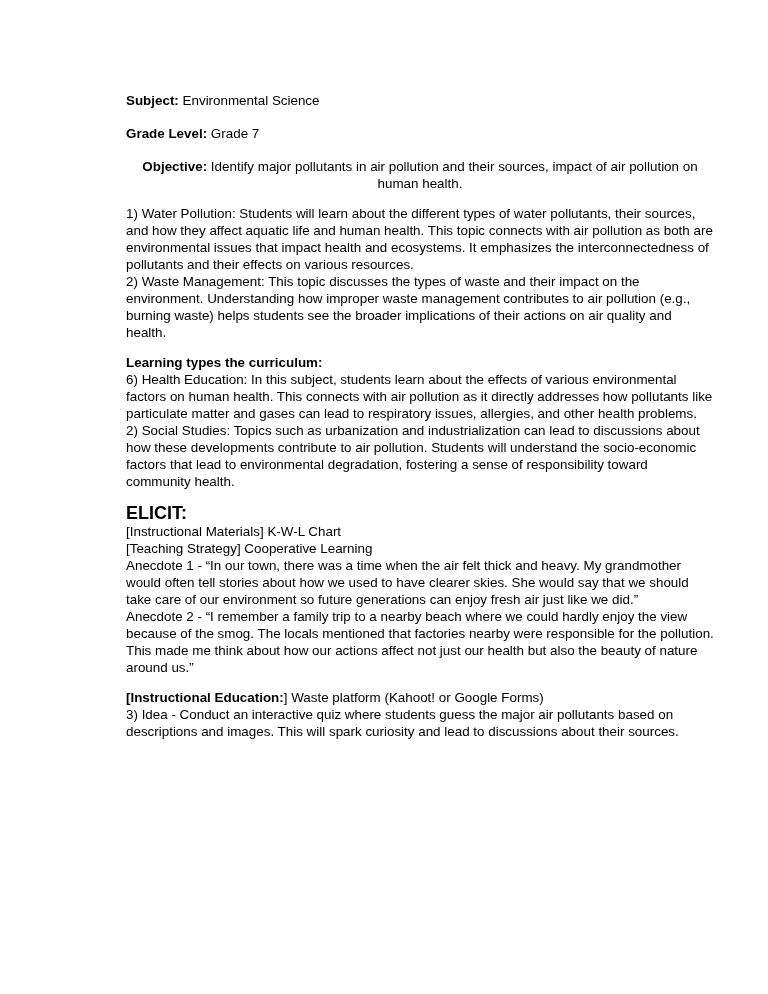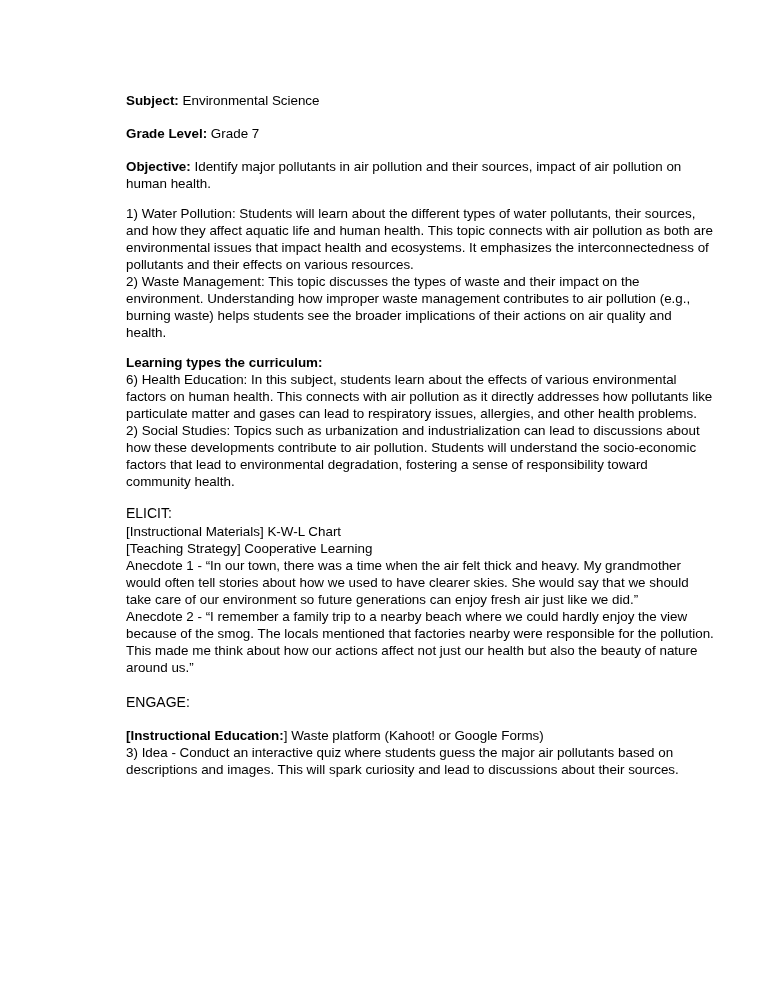--- a/index.html
+++ b/index.html
@@ -31,63 +31,62 @@
   .block {
     margin: 0 0 13px 0;
   }
   .b {
     font-weight: 700;
   }
   .line {
     margin: 0;
   }
   .big-h {
-    font-size: 14px;
+    font-size: 18px;
     line-height: 20px;
-    font-weight: 400;
+    font-weight: 700;
   }
   .engage-h {
     margin: 0 0 15px 0;
   }
   .gap-after {
     margin-bottom: 12px;
   }
 </style>
 </head>
 <body>
 
 <div class="page">
   <div class="content">
 
     <p class="para"><span class="b">Subject:</span> <span>Environmental Science</span></p>
 
     <p class="para"><span class="b">Grade Level:</span> <span>Grade 7</span></p>
 
-    <p class="para" style="margin-bottom:13px;"><span class="b">Objective:</span> <span>Identify major pollutants in air pollution and their sources, impact of air pollution on human health.</span></p>
+    <p class="para" style="margin-bottom:13px;text-align:center;"><span class="b">Objective:</span> <span>Identify major pollutants in air pollution and their sources, impact of air pollution on human health.</span></p>
 
     <div class="block">
       <div class="line">1) Water Pollution: Students will learn about the different types of water pollutants, their sources, and how they affect aquatic life and human health. This topic connects with air pollution as both are environmental issues that impact health and ecosystems. It emphasizes the interconnectedness of pollutants and their effects on various resources.</div>
       <div class="line">2) Waste Management: This topic discusses the types of waste and their impact on the environment. Understanding how improper waste management contributes to air pollution (e.g., burning waste) helps students see the broader implications of their actions on air quality and health.</div>
     </div>
 
     <div class="block">
       <div class="line b">Learning types the curriculum:</div>
       <div class="line">6) Health Education: In this subject, students learn about the effects of various environmental factors on human health. This connects with air pollution as it directly addresses how pollutants like particulate matter and gases can lead to respiratory issues, allergies, and other health problems.</div>
       <div class="line">2) Social Studies: Topics such as urbanization and industrialization can lead to discussions about how these developments contribute to air pollution. Students will understand the socio-economic factors that lead to environmental degradation, fostering a sense of responsibility toward community health.</div>
     </div>
 
     <div class="block">
       <div class="line big-h">ELICIT:</div>
       <div class="line">[Instructional Materials] K-W-L Chart</div>
       <div class="line">[Teaching Strategy] Cooperative Learning</div>
       <div class="line">Anecdote 1 - “In our town, there was a time when the air felt thick and heavy. My grandmother would often tell stories about how we used to have clearer skies. She would say that we should take care of our environment so future generations can enjoy fresh air just like we did.”</div>
       <div class="line">Anecdote 2 - “I remember a family trip to a nearby beach where we could hardly enjoy the view because of the smog. The locals mentioned that factories nearby were responsible for the pollution. This made me think about how our actions affect not just our health but also the beauty of nature around us.”</div>
     </div>
 
-    <div class="big-h engage-h" style="margin-top:16px;">ENGAGE:</div>
 
 
     <div class="block">
       <div class="line"><span class="b">[Instructional Education:</span><span>] Waste platform (Kahoot! or Google Forms)</span></div>
       <div class="line">3) Idea - Conduct an interactive quiz where students guess the major air pollutants based on descriptions and images. This will spark curiosity and lead to discussions about their sources.</div>
     </div>
 
   </div>
 </div>
 

